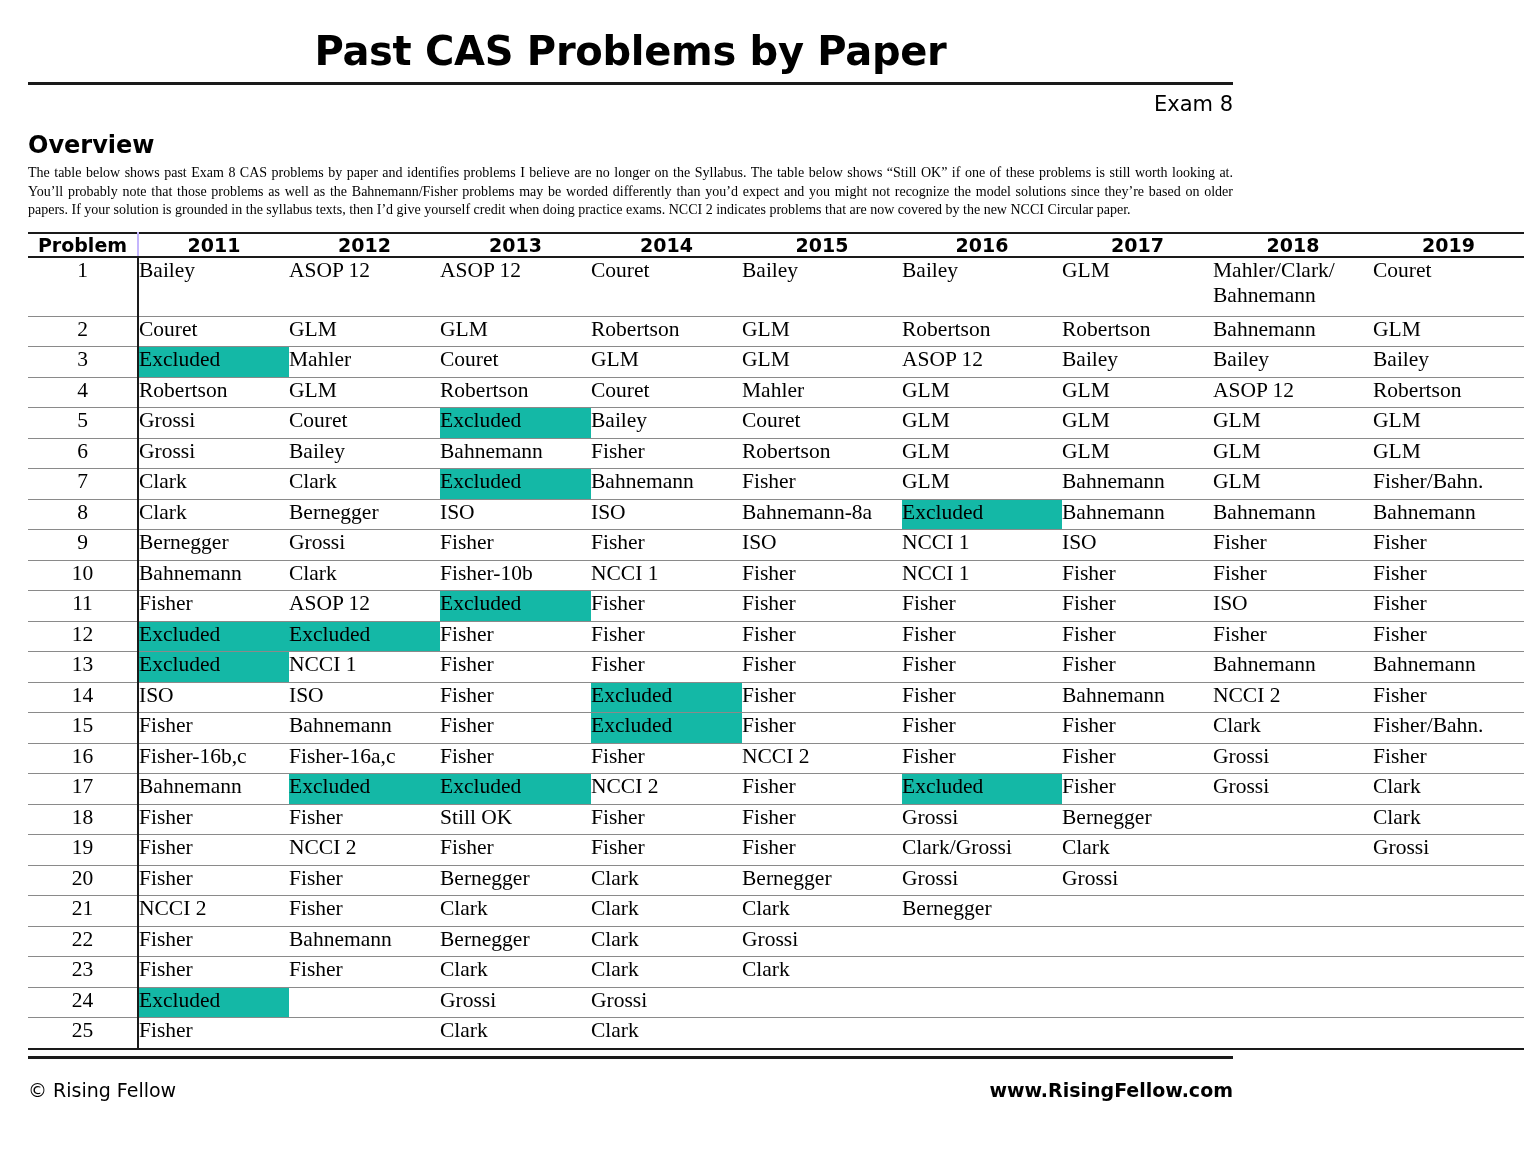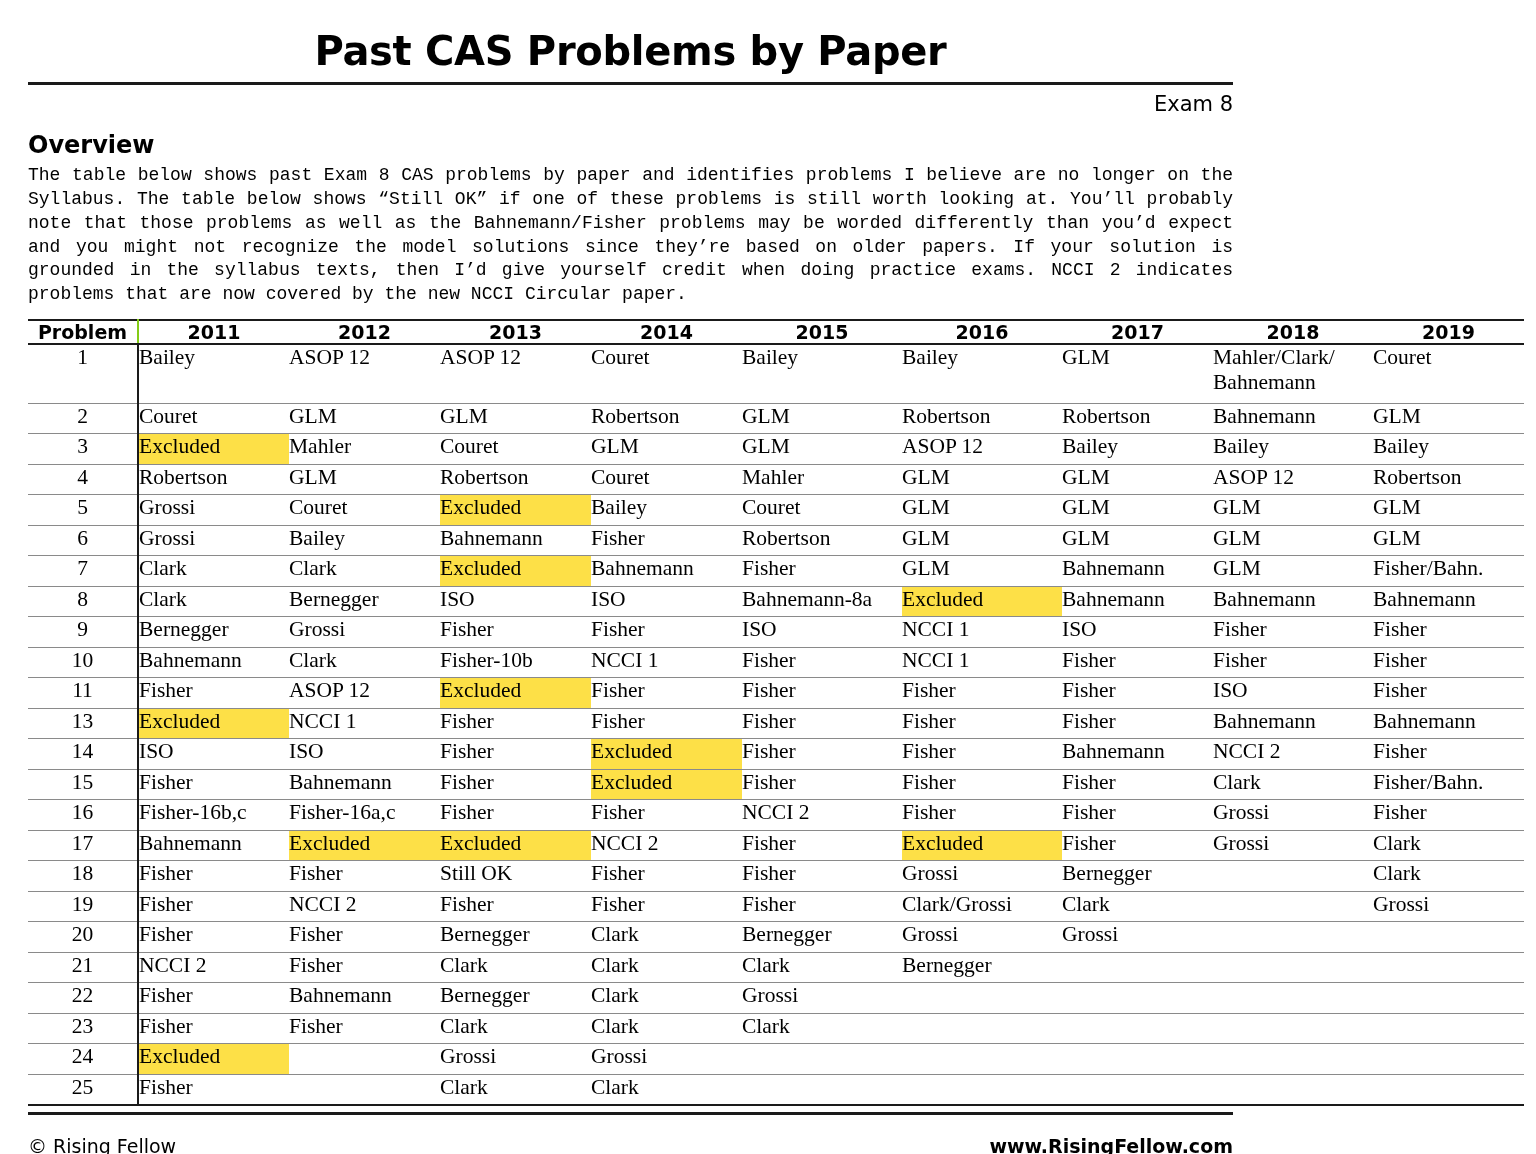--- a/index.html
+++ b/index.html
@@ -49,22 +49,22 @@
     line-height: 1.1;
   }
   .section-heading {
     font-family: "DejaVu Sans", sans-serif;
     font-weight: bold;
     font-size: 24px;
     margin: 16px 0 6px 0;
     line-height: 1.1;
   }
   .overview-text {
-    font-family: Liberation Mono, monospace;
-    font-size: 18px;
+    font-family: Liberation Serif, serif;
+    font-size: 14px;
     line-height: 1.32;
     text-align: justify;
     margin: 0;
     padding: 0;
     hyphens: none;
   }
 
   
   table.cas {
     border-collapse: collapse;
@@ -79,21 +79,21 @@
   }
   thead th {
     font-family: "DejaVu Sans", sans-serif;
     font-weight: bold;
     font-size: 19px;
     padding: 1px 0 5px 0;
     border-bottom: 2.5px solid #1a1a1a;
     border-top: 2.5px solid #1a1a1a;
   }
   thead th.problem-h {
-    border-right: 2px solid #84cc16;
+    border-right: 2px solid #c4b5fd;
   }
   tbody td {
     border-bottom: 1.5px solid #8a8a8a;
     height: 29.5px;
     line-height: 1.15;
   }
   tbody tr:last-child td {
     border-bottom: 2.5px solid #1a1a1a;
   }
   td.num {
@@ -101,21 +101,21 @@
     border-right: 2px solid #1a1a1a;
     padding-right: 0;
     font-size: 21.5px;
   }
   td.cell {
     padding-left: 9px;
     padding-right: 2px;
     white-space: normal;
   }
   td.cell.excluded {
-    background: #fde047;
+    background: #14b8a6;
   }
   td.tall { height: 58px; }
 
   
   col.c-problem { width: 110px; }
   col.c-yr      { width: 151px; }
   col.c-yr-w    { width: 160px; }
 
   
   .footer-rule {
@@ -299,20 +299,32 @@
           <td class="cell">ASOP 12</td>
           <td class="cell excluded">Excluded</td>
           <td class="cell">Fisher</td>
           <td class="cell">Fisher</td>
           <td class="cell">Fisher</td>
           <td class="cell">Fisher</td>
           <td class="cell">ISO</td>
           <td class="cell">Fisher</td>
         </tr>
         <tr>
+          <td class="num">12</td>
+          <td class="cell excluded">Excluded</td>
+          <td class="cell excluded">Excluded</td>
+          <td class="cell">Fisher</td>
+          <td class="cell">Fisher</td>
+          <td class="cell">Fisher</td>
+          <td class="cell">Fisher</td>
+          <td class="cell">Fisher</td>
+          <td class="cell">Fisher</td>
+          <td class="cell">Fisher</td>
+        </tr>
+        <tr>
           <td class="num">13</td>
           <td class="cell excluded">Excluded</td>
           <td class="cell">NCCI 1</td>
           <td class="cell">Fisher</td>
           <td class="cell">Fisher</td>
           <td class="cell">Fisher</td>
           <td class="cell">Fisher</td>
           <td class="cell">Fisher</td>
           <td class="cell">Bahnemann</td>
           <td class="cell">Bahnemann</td>

